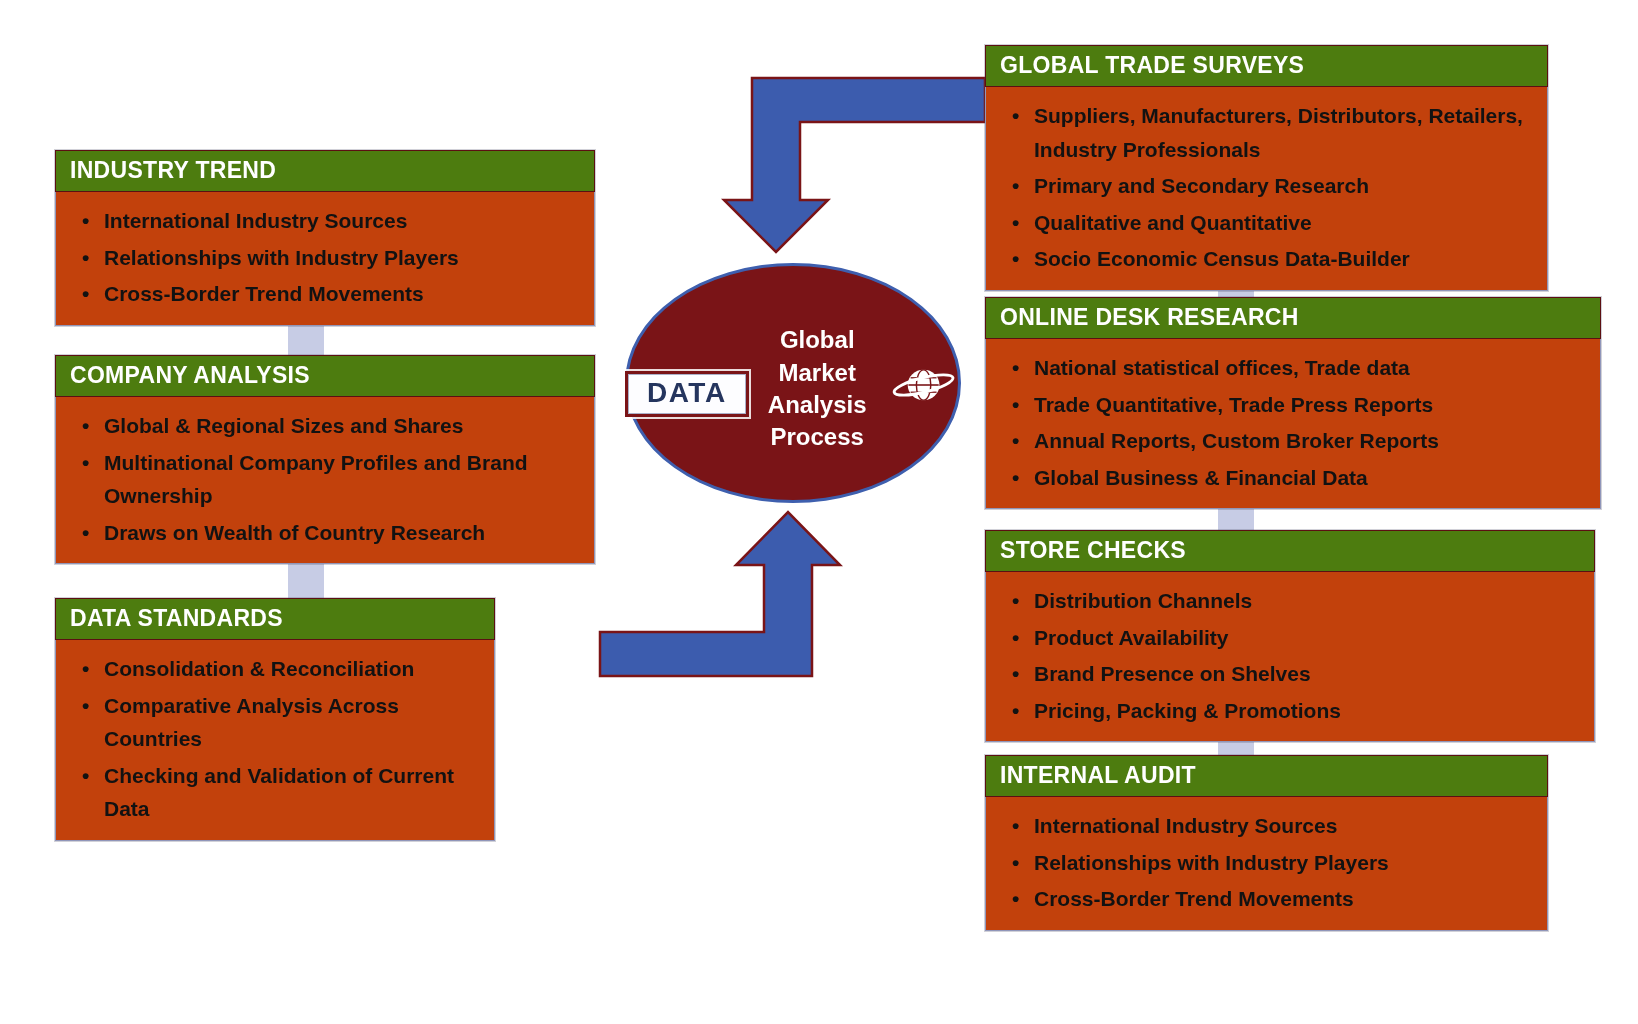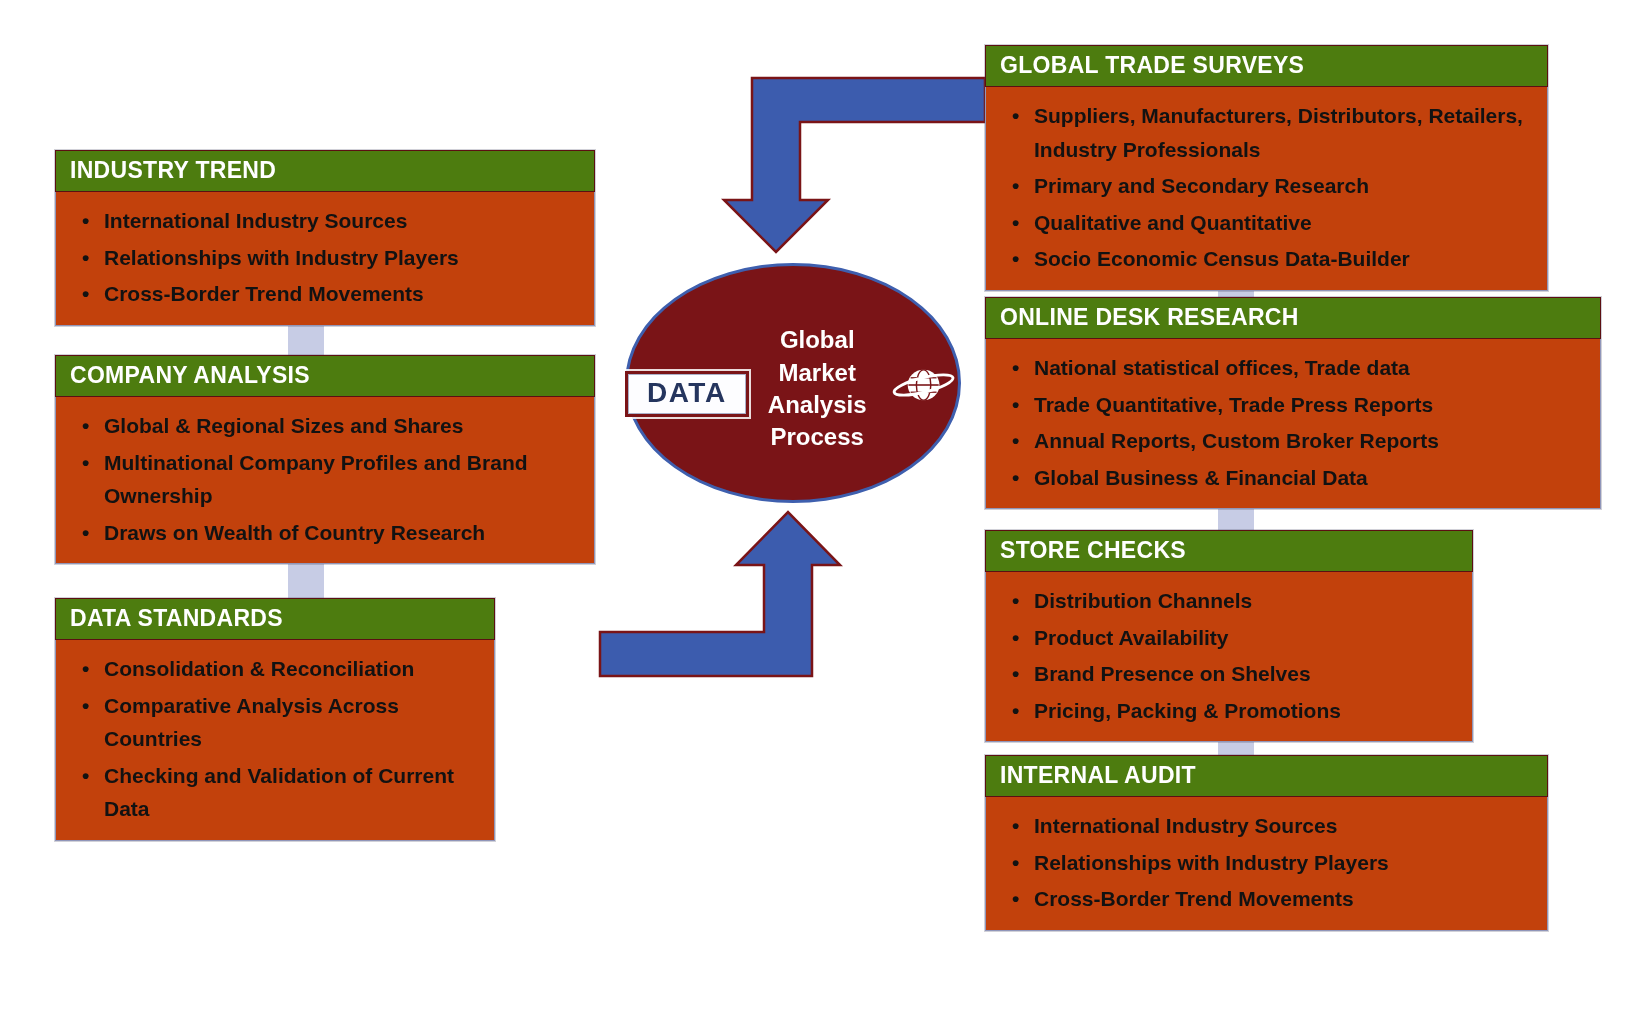--- a/index.html
+++ b/index.html
@@ -166,21 +166,21 @@
   <section class="box" style="left:985px; top:297px; width:616px;">
     <header class="box-header">ONLINE DESK RESEARCH</header>
     <ul class="box-body">
       <li>National statistical offices, Trade data</li>
       <li>Trade Quantitative, Trade Press Reports</li>
       <li>Annual Reports, Custom Broker Reports</li>
       <li>Global Business &amp; Financial Data</li>
     </ul>
   </section>
 
-  <section class="box" style="left:985px; top:530px; width:488px;">
+  <section class="box" style="left:985px; top:530px; width:610px;">
     <header class="box-header">STORE CHECKS</header>
     <ul class="box-body">
       <li>Distribution Channels</li>
       <li>Product Availability</li>
       <li>Brand Presence on Shelves</li>
       <li>Pricing, Packing &amp; Promotions</li>
     </ul>
   </section>
 
   <section class="box" style="left:985px; top:755px; width:563px;">

